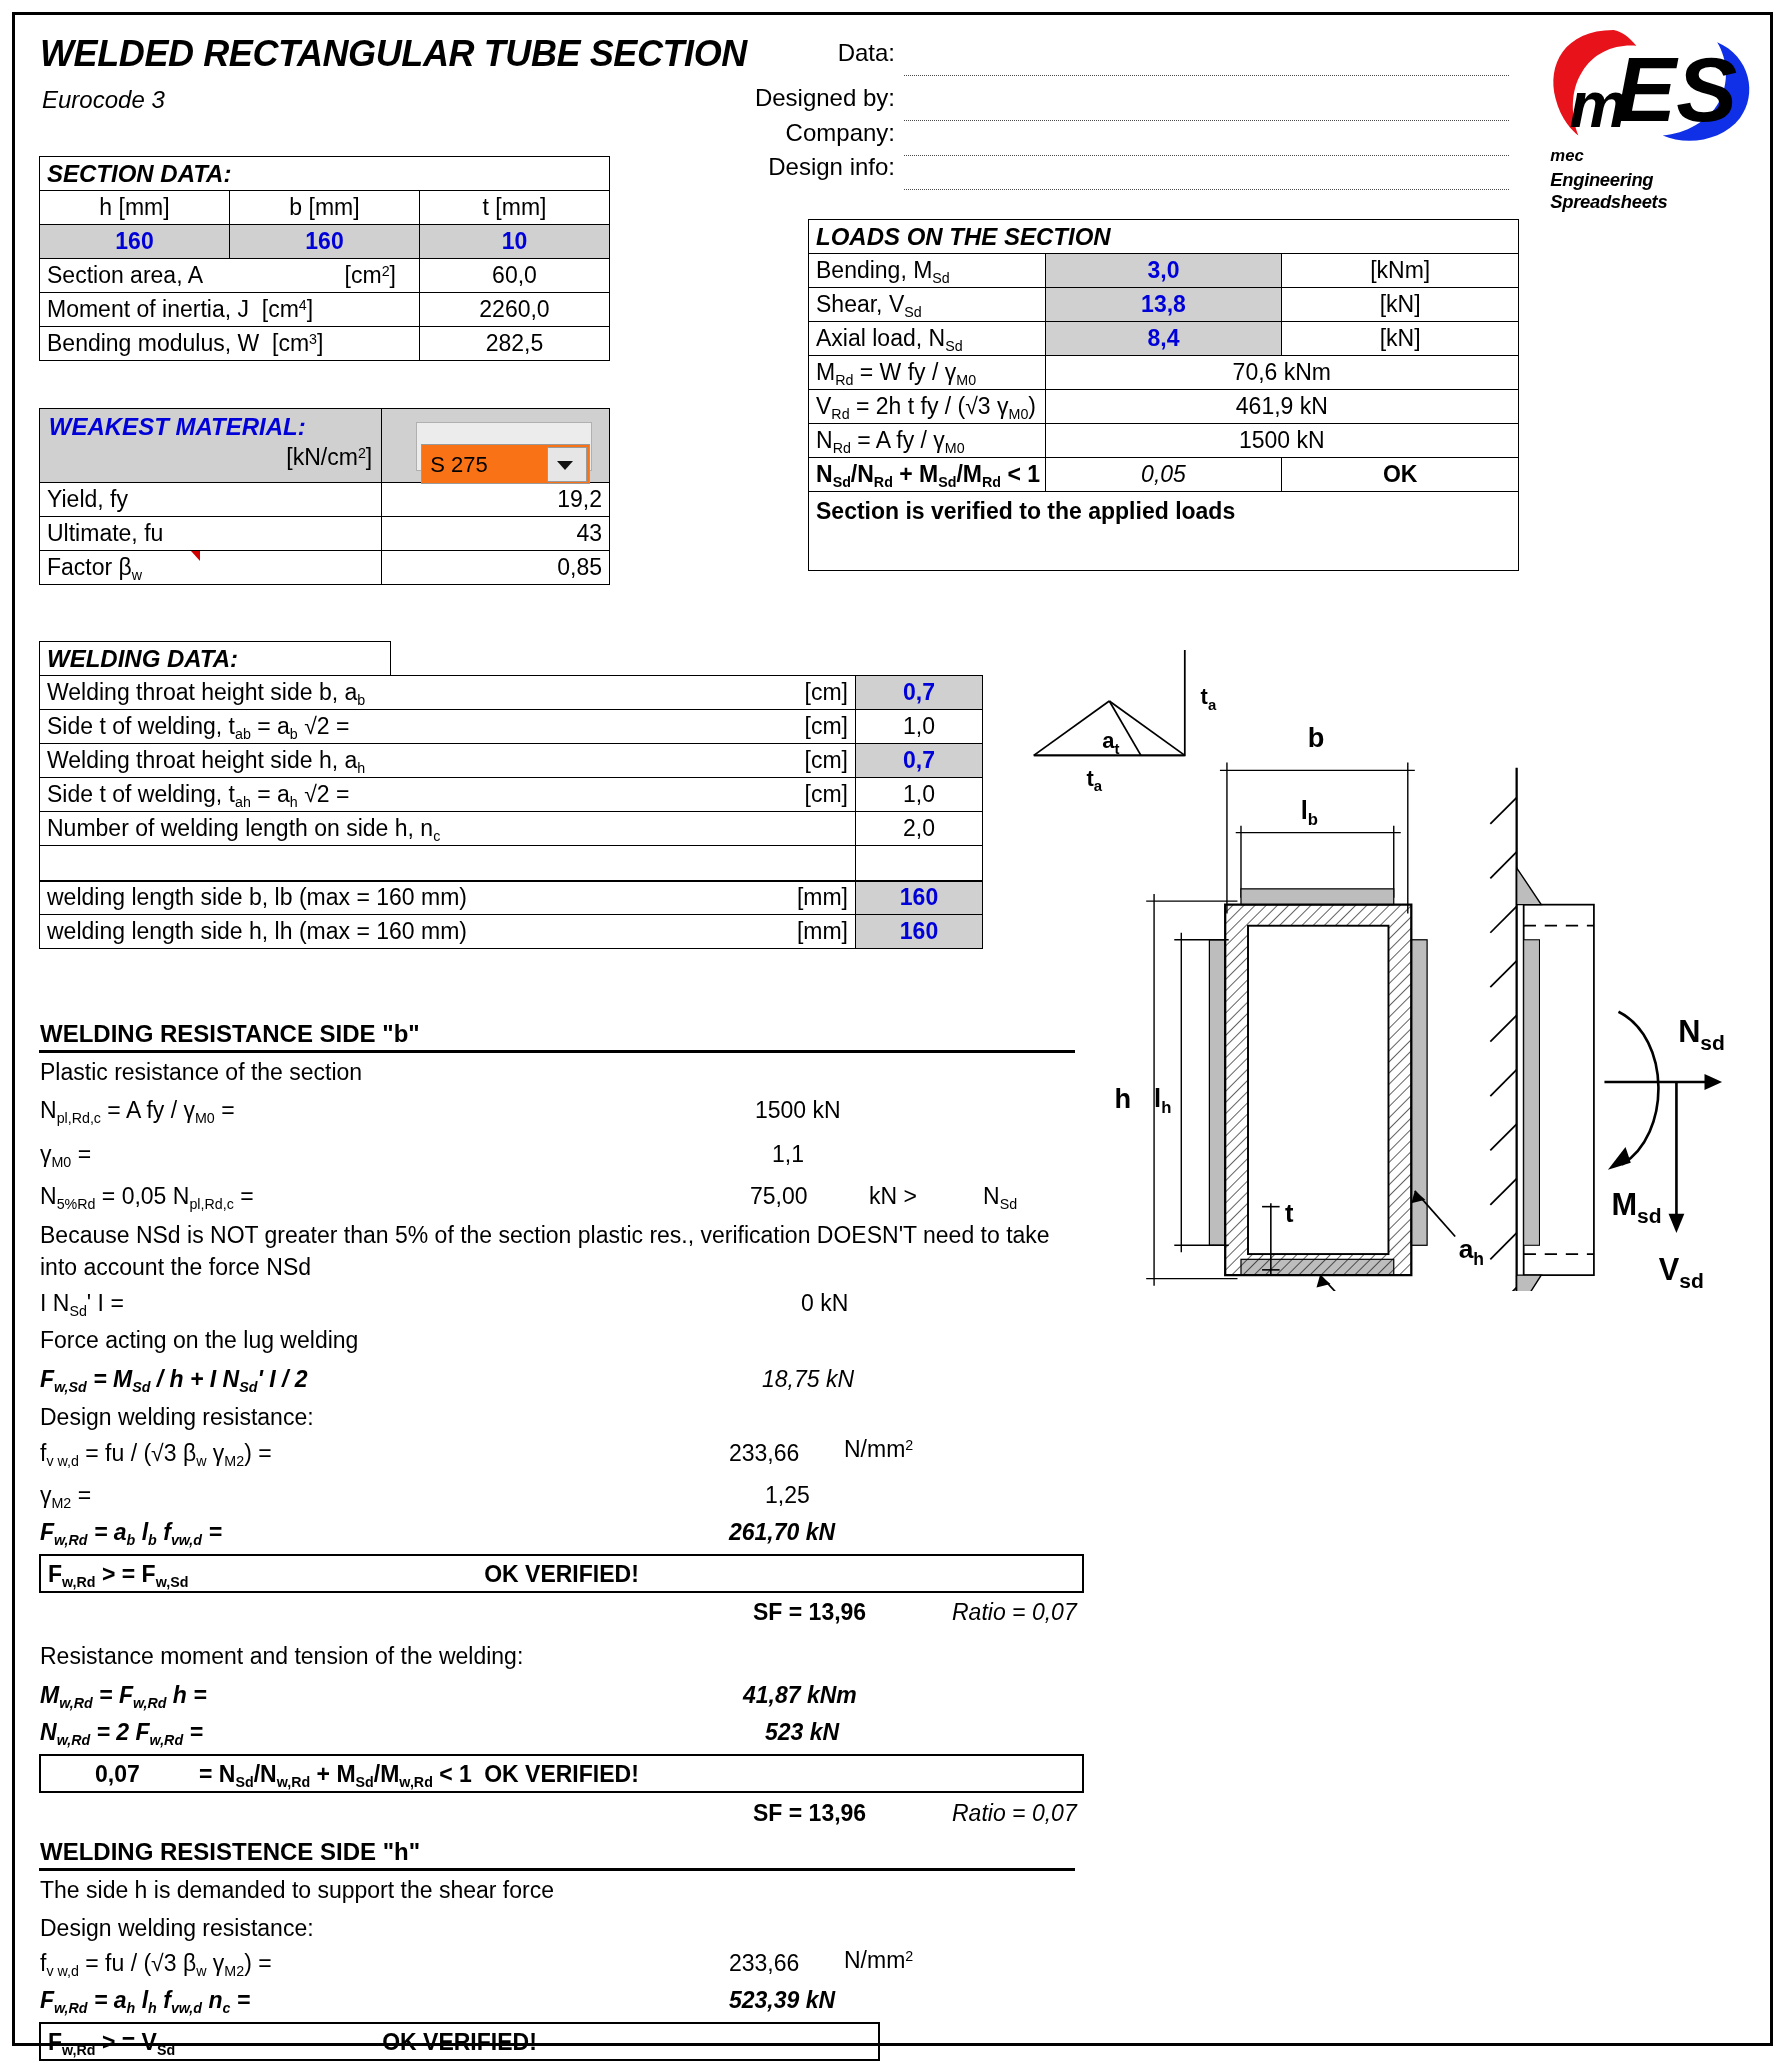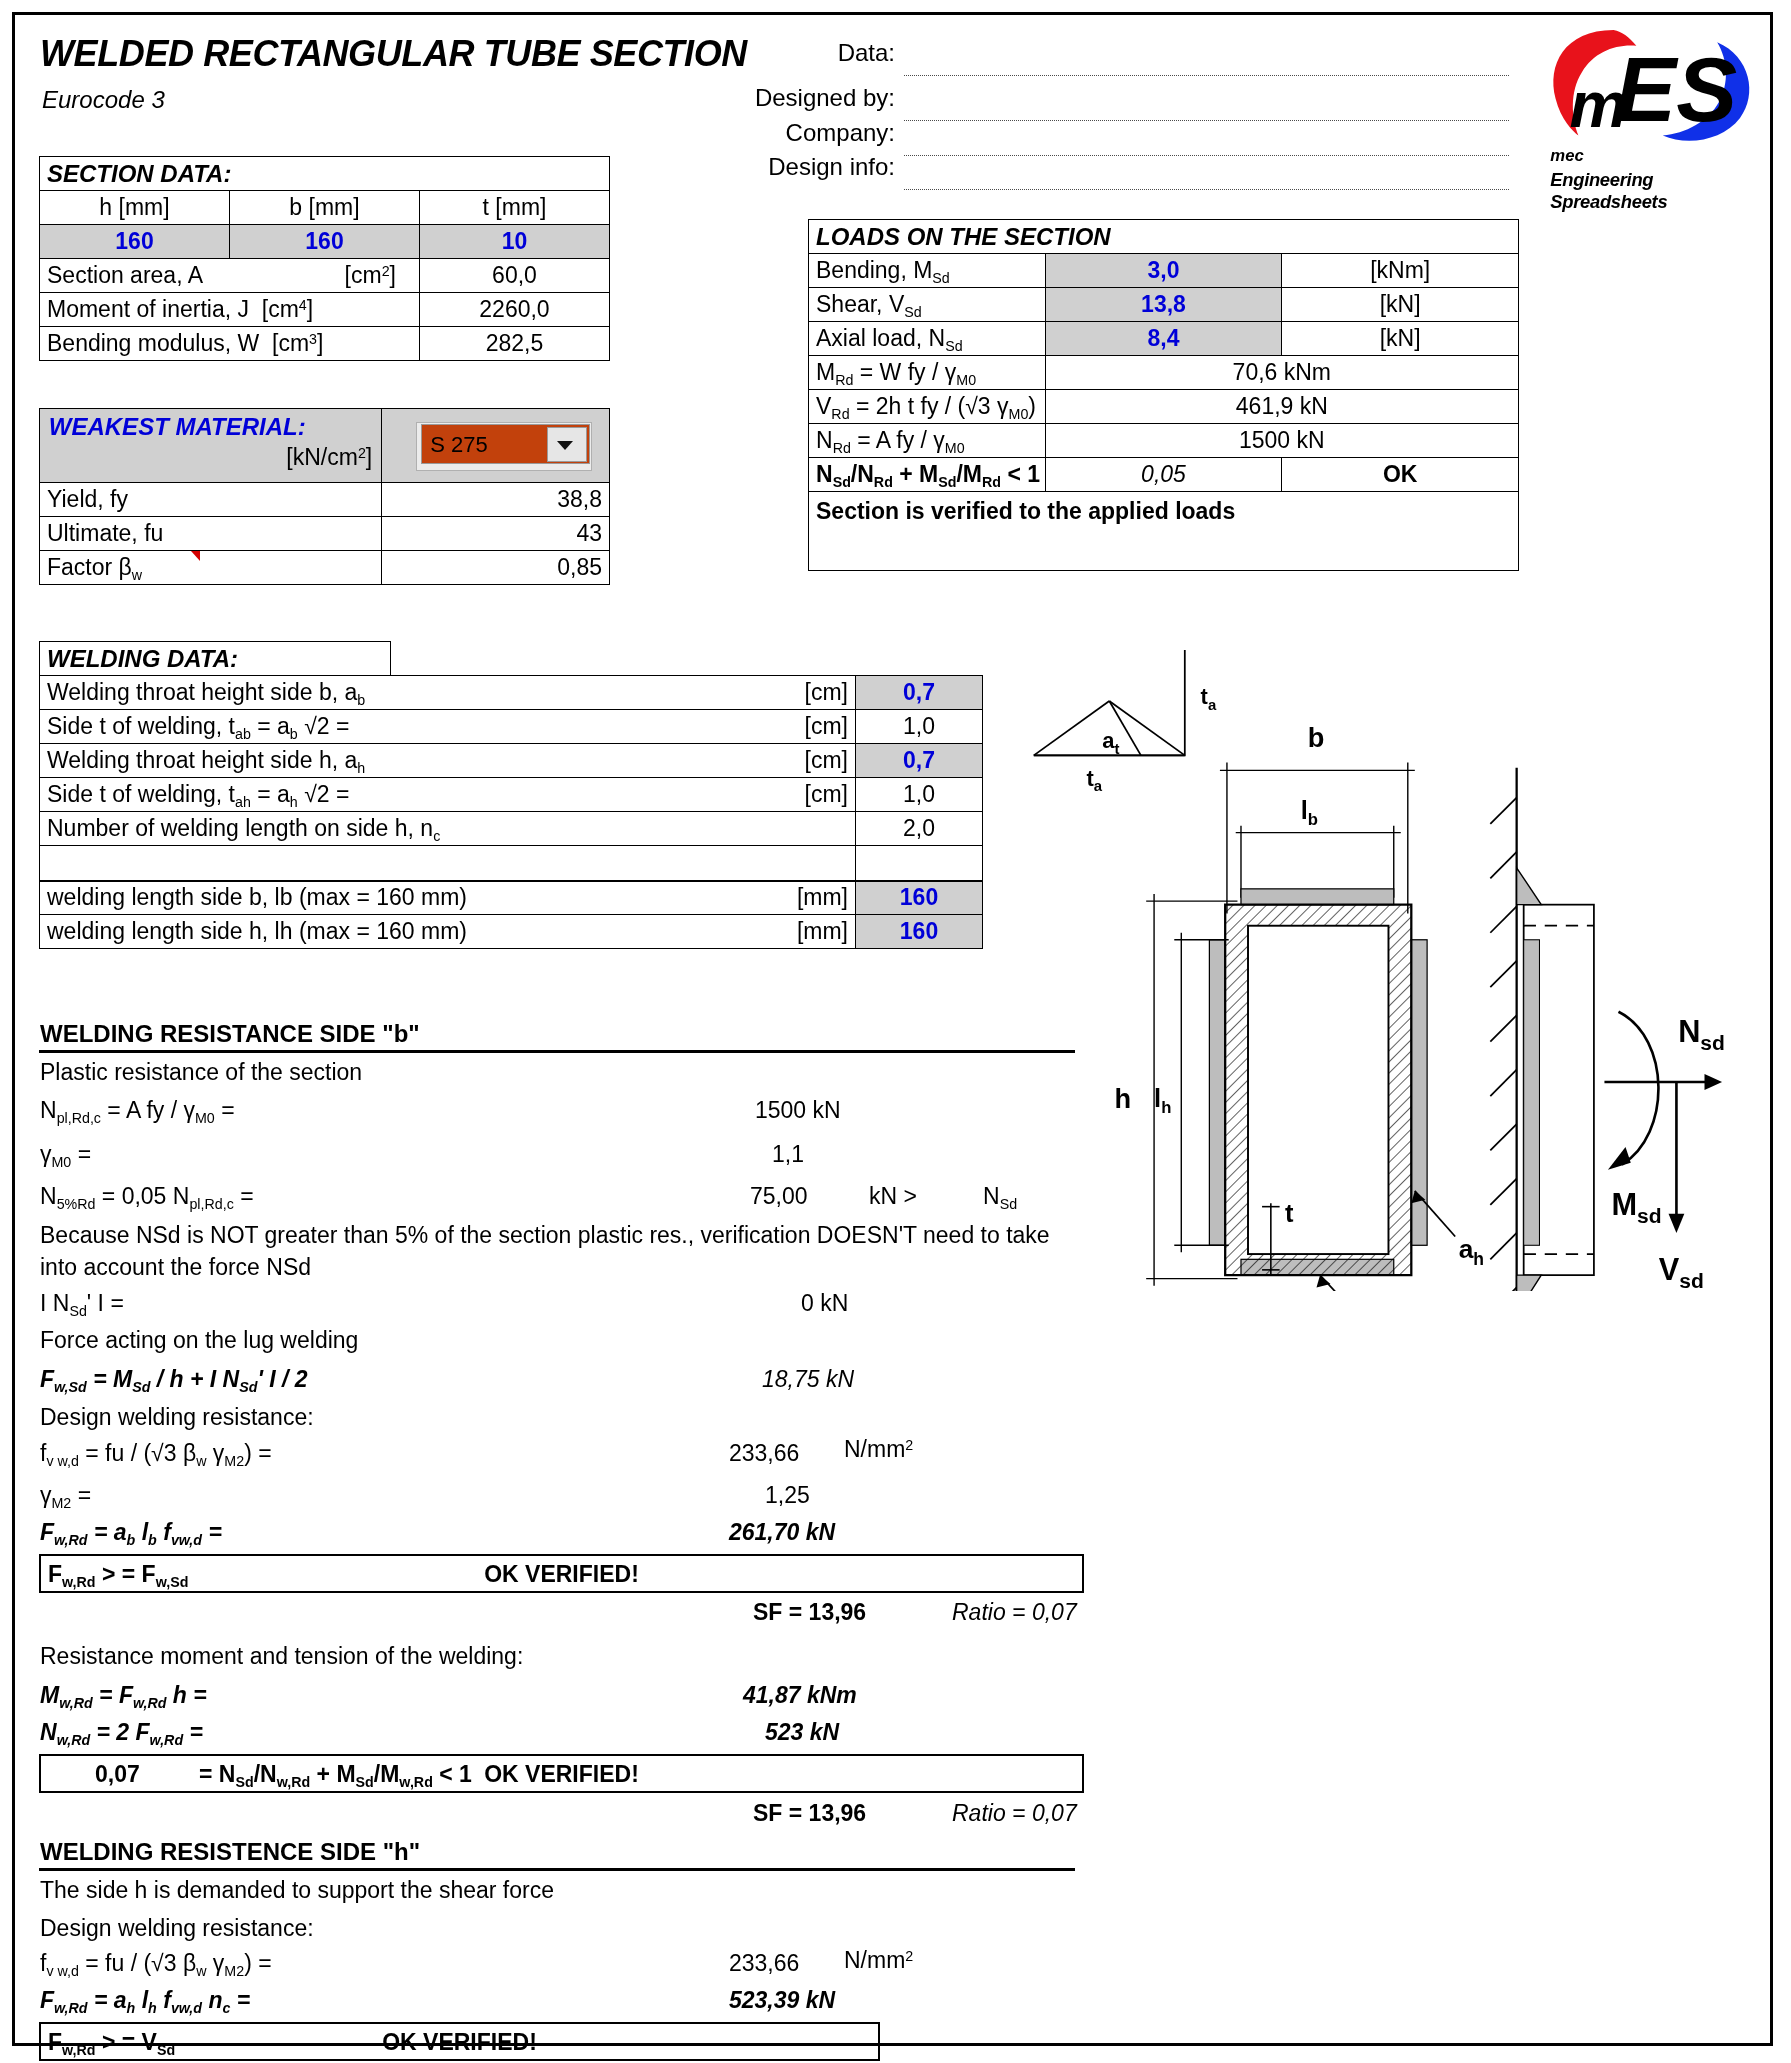--- a/index.html
+++ b/index.html
@@ -43,21 +43,21 @@
   .shade{background:#d0d0d0;}
   .grayblock{background:#d0d0d0;}
   .noborder{border:none;}
   .thick-top{border-top:2.6px solid #000;margin-left:40px;}
 
   
   .redmark{position:absolute;width:0;height:0;border-top:10.5px solid #d40000;border-left:9.7px solid transparent;}
 
   
   .ddwrap{position:absolute;left:416px;top:422px;width:176px;height:49px;background:#ececec;border:1.8px solid #b0b0b0;box-sizing:border-box;}
-  .ddbox{position:absolute;left:3.5px;top:1px;width:169px;height:40px;background:#c2410c;border:1.8px solid #9a9a9a;box-sizing:border-box;}
+  .ddbox{position:absolute;left:3.5px;top:21px;width:169px;height:40px;background:#f97316;border:1.8px solid #9a9a9a;box-sizing:border-box;}
   .ddtext{position:absolute;left:8.8px;top:7px;font-size:22px;font-family:"Liberation Sans",sans-serif;}
   .ddbtn{position:absolute;right:1.8px;top:1.8px;width:40px;height:35px;background:#e6e6e6;border:1.8px solid #9a9a9a;box-sizing:border-box;}
   .ddarrow{position:absolute;left:9.7px;top:13px;width:0;height:0;border-left:8.8px solid transparent;border-right:8.8px solid transparent;border-top:9.7px solid #111;}
 
   
   .calc{position:absolute;font-size:23px;white-space:nowrap;}
   .sec-head{position:absolute;font-size:24px;font-weight:bold;white-space:nowrap;}
   .rule{position:absolute;border-top:3.5px solid #000;}
   .okbox{position:absolute;border:2.6px solid #000;box-sizing:border-box;height:39px;}
   .okbox .lbl{position:absolute;left:7px;top:5.3px;font-size:23px;font-weight:bold;white-space:nowrap;}
@@ -145,21 +145,21 @@
   <tbody>
       <tr>
     <td class="grayblock" style="width:342px;height:74px;vertical-align:top;position:relative;">
       <div style="position:absolute;left:8.8px;top:3.5px;font-size:24px;font-weight:bold;font-style:italic;color:#0000d8;">WEAKEST MATERIAL:</div>
       <div style="position:absolute;right:8.8px;top:35px;font-size:23px;"><span>[kN/cm</span><sup>2</sup><span>]</span></div>
     </td>
     <td class="grayblock" style="width:228px;"></td>
   </tr>
   <tr>
     <td>Yield, fy</td>
-    <td class="rgt">38,8</td>
+    <td class="rgt">19,2</td>
   </tr>
   <tr>
     <td>Ultimate, fu</td>
     <td class="rgt">43</td>
   </tr>
   <tr>
     <td style="position:relative;">
       <span>Factor </span><span>β</span><sub>w</sub>
       <span class="redmark" style="left:151px;top:0;"></span>
     </td>

